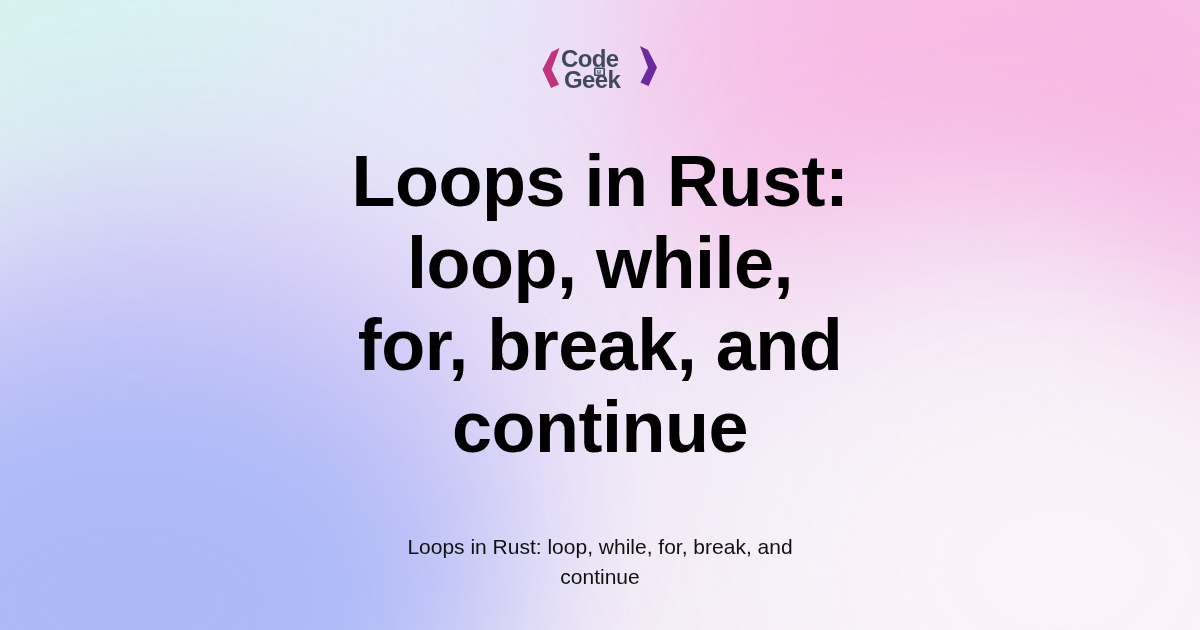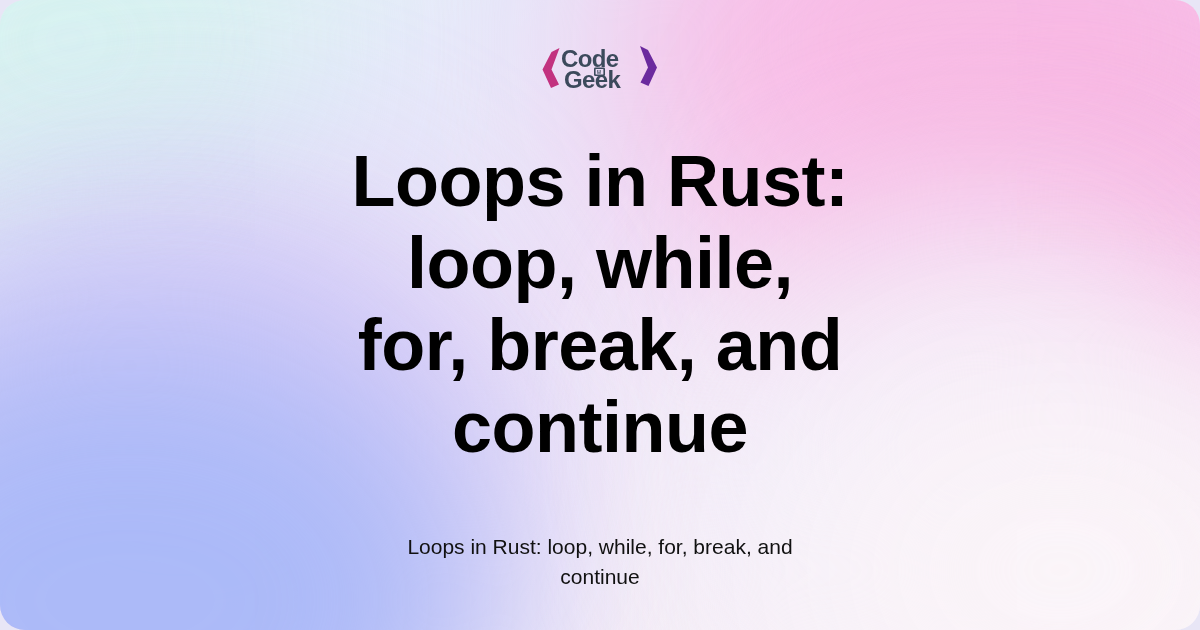--- a/index.html
+++ b/index.html
@@ -18,21 +18,20 @@
 
   
   .og-card {
     position:relative;
     width:1200px;
     height:630px;
     overflow:hidden;
     display:flex;
     flex-direction:column;
     align-items:center;
-    border-radius:25px;
   }
 
   
   .bg-layer {
     position:absolute;
     inset:0;
     z-index:0;
   }
   .bg-base {
     background:linear-gradient(150deg,

